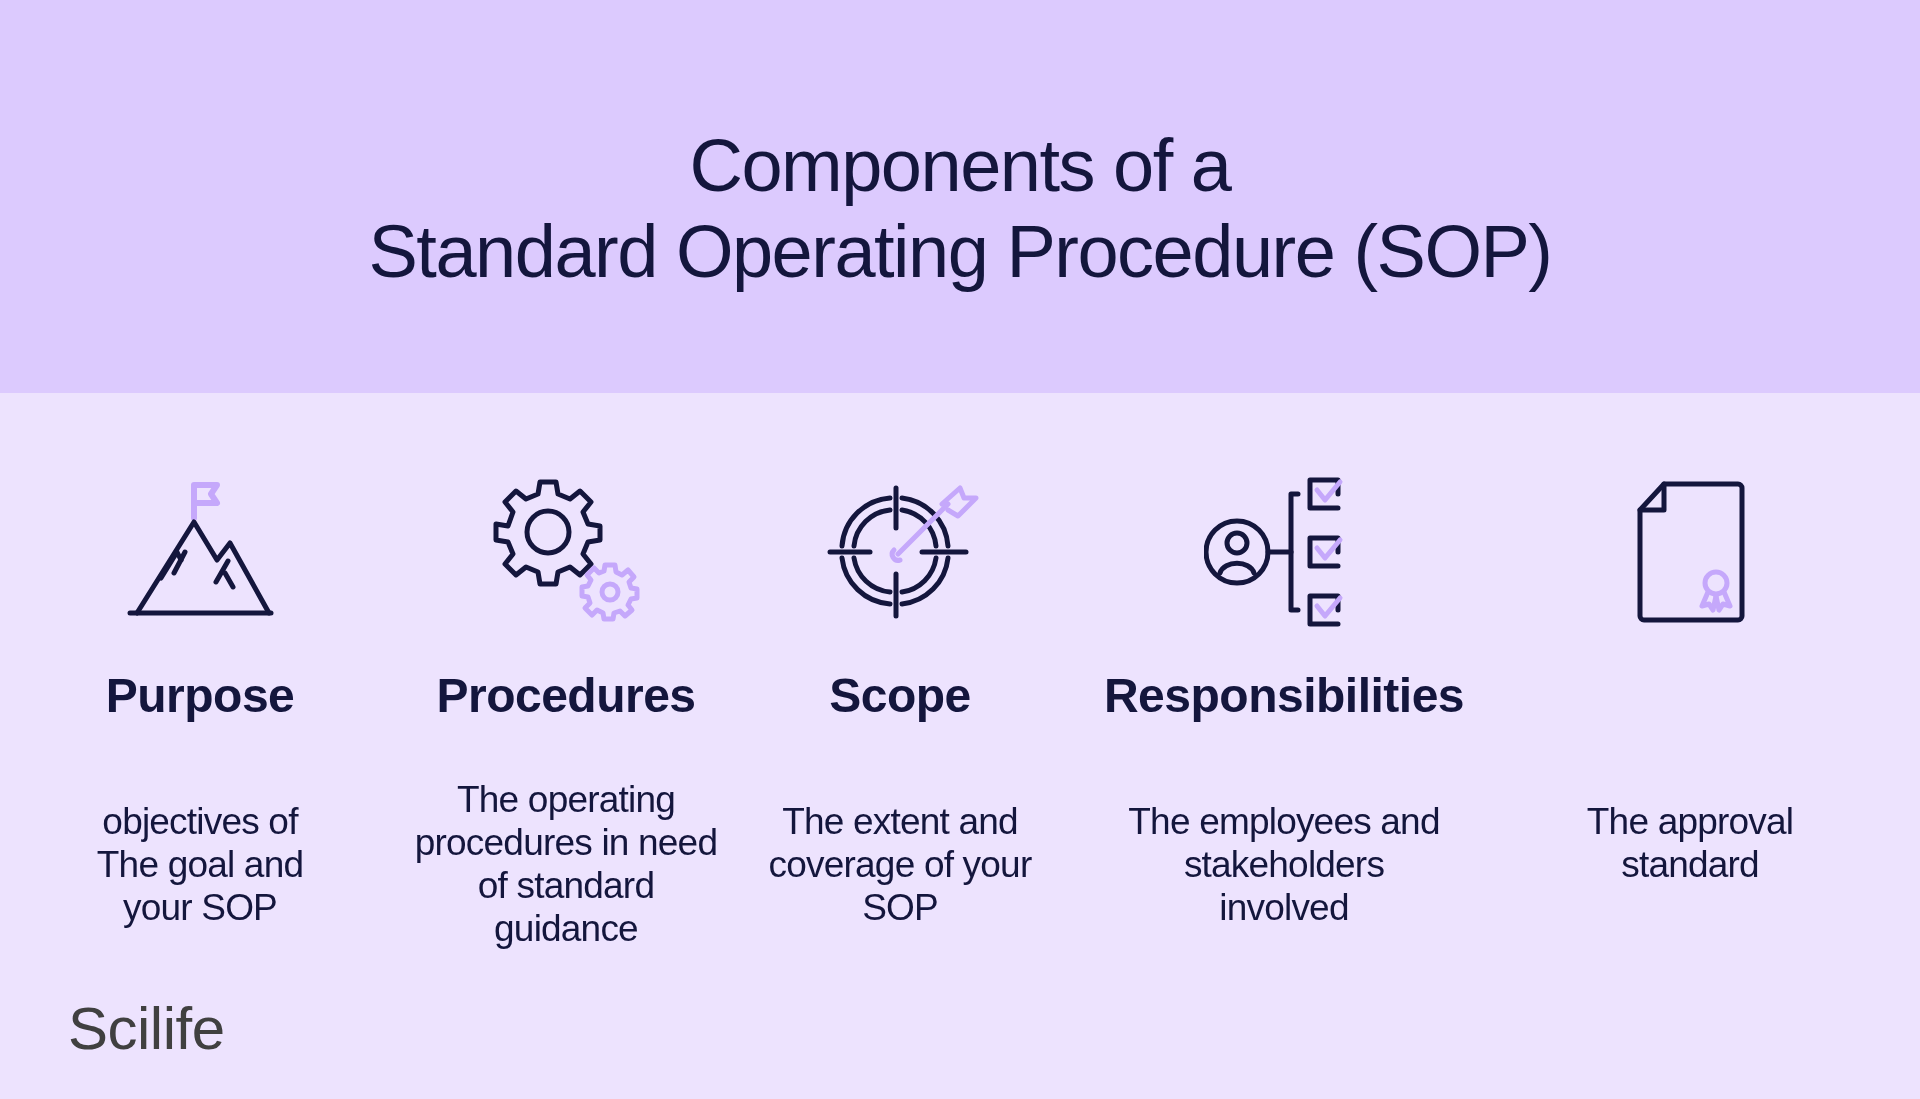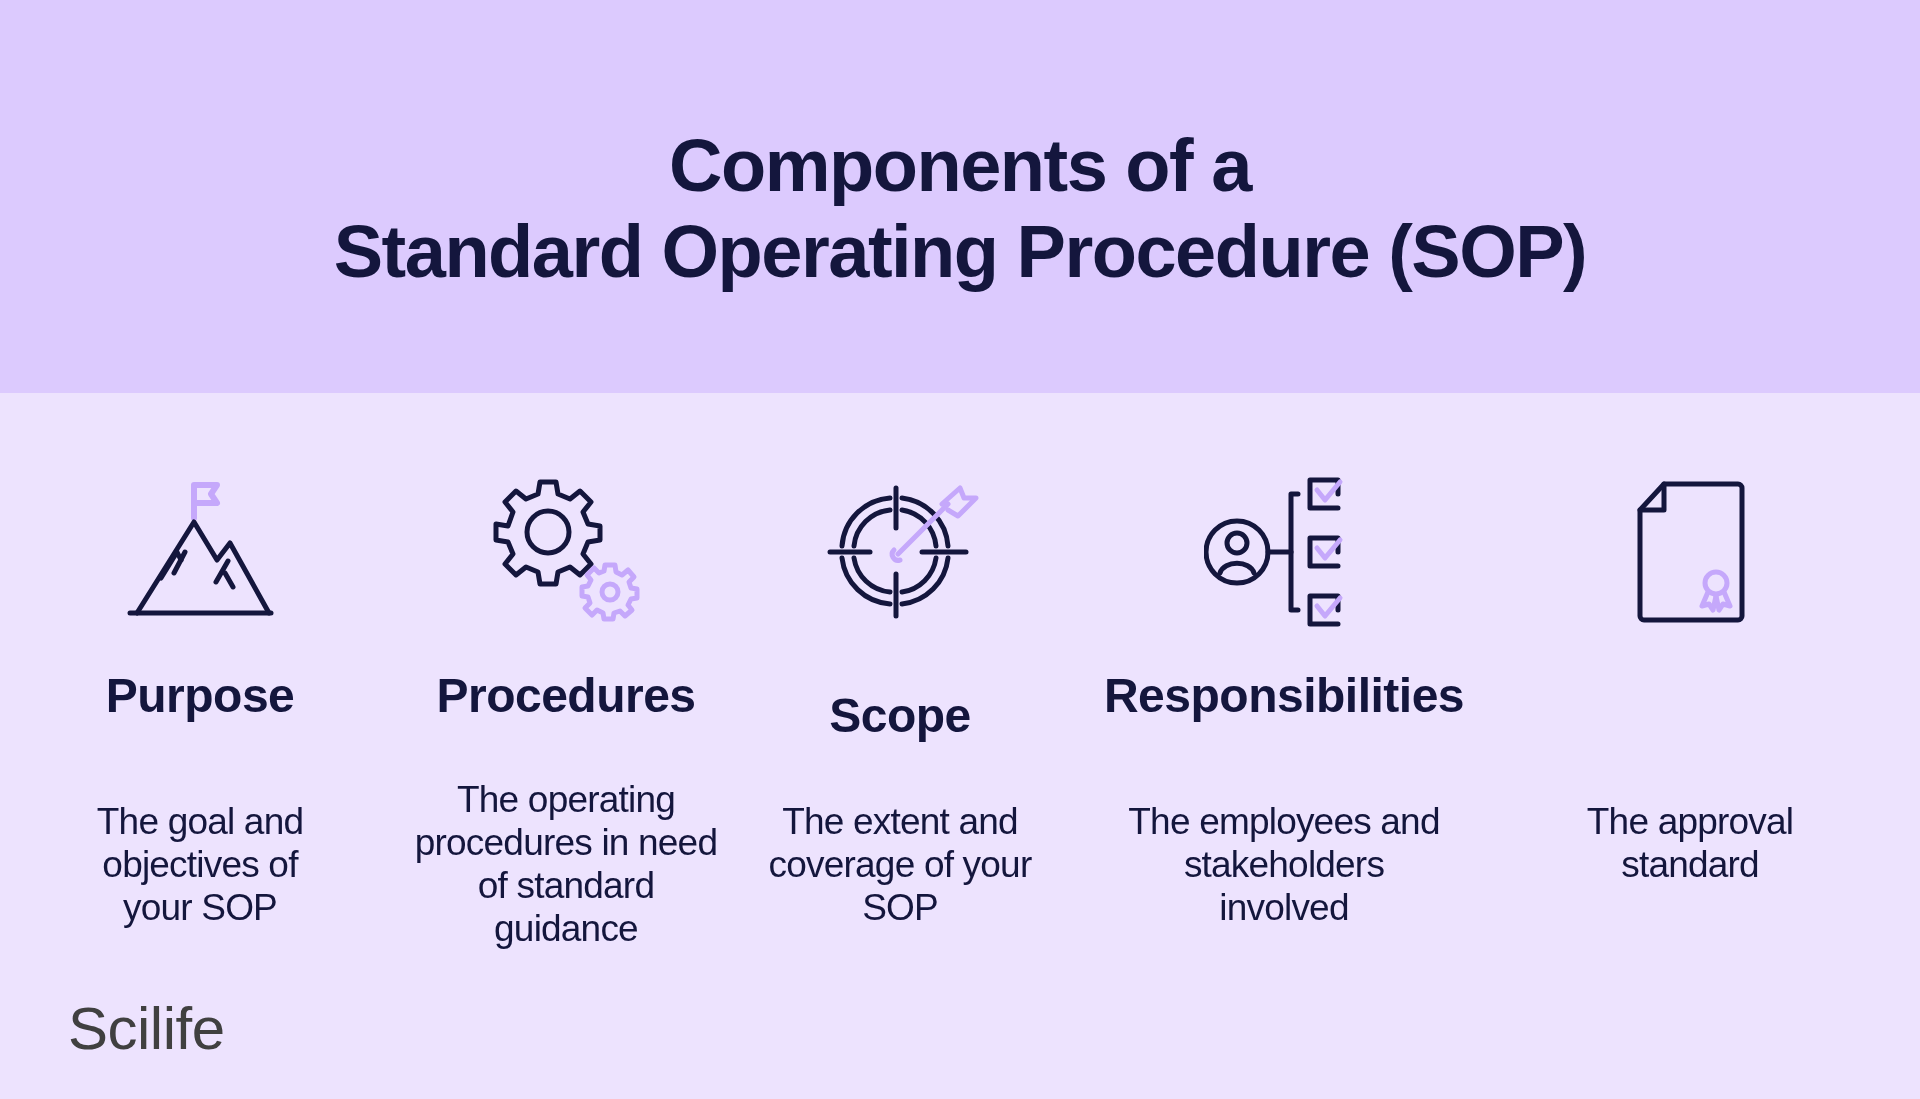--- a/index.html
+++ b/index.html
@@ -21,21 +21,21 @@
       width: 1920px;
       height: 393px;
       background: #DCCAFE;
     }
     .page-title {
       position: absolute;
       left: 0; top: 123px;
       width: 1920px;
       margin: 0;
       text-align: center;
-      font-weight: bold;
+      font-weight: normal;
       font-size: 74px;
       line-height: 86px;
       letter-spacing: -1.5px;
       color: #14163D;
     }
     .page-title span { display: block; }
 
     .column {
       position: absolute;
       top: 470px;
@@ -100,22 +100,22 @@
       <path d="M5 143 H146" stroke="#14163D" stroke-width="5"></path>
       <path d="M60 82 L49 103" stroke="#14163D" stroke-width="5"></path>
       <path d="M91 112 L103 91" stroke="#14163D" stroke-width="5"></path>
       <path d="M100 103 L108 117" stroke="#14163D" stroke-width="5"></path>
     </svg>
   </div>
   <h2 class="heading" style="top:197px;">
     <span>Purpose</span>
   </h2>
   <p class="desc" style="top:330px;">
+    <span>objectives of</span>
     <span>The goal and</span>
-    <span>objectives of</span>
     <span>your SOP</span>
   </p>
 </div>
 
 <div class="column" style="left:566px;">
   <div class="icon-wrap">
     <svg width="160" height="160" viewBox="0 0 160 160" fill="none" stroke-linejoin="round">
 
       <g transform="translate(62 62)" stroke="#14163D" stroke-width="5">
         <path d="M-8 -50 H8 L10 -38 L22 -33 L32 -41 L43 -30 L35 -20 L40 -8 L52 -6 V8 L40 10 L35 22 L43 32 L32 43 L22 35 L10 40 L8 52 H-8 L-10 40 L-22 35 L-32 43 L-43 32 L-35 22 L-40 10 L-52 8 V-8 L-40 -6 L-35 -20 L-43 -30 L-32 -41 L-22 -33 L-10 -38 Z"></path>
@@ -160,21 +160,21 @@
         <path d="M102 82 H146"></path>
       </g>
 
       <g stroke="#C5A8FB" stroke-width="5" stroke-linejoin="round">
         <path d="M78 84 L128 34"></path>
         <path d="M74 80 A6 6 0 0 0 80 90"></path>
         <path d="M122 34 L140 18 L144 28 L156 28 L138 46 L128 40"></path>
       </g>
     </svg>
   </div>
-  <h2 class="heading" style="top:197px;margin-top:20px;">
+  <h2 class="heading" style="top:197px;">
     <span>Scope</span>
   </h2>
   <p class="desc" style="top:330px;">
     <span>The extent and</span>
     <span>coverage of your</span>
     <span>SOP</span>
   </p>
 </div>
 
 <div class="column" style="left:1284px;text-align:center;">

